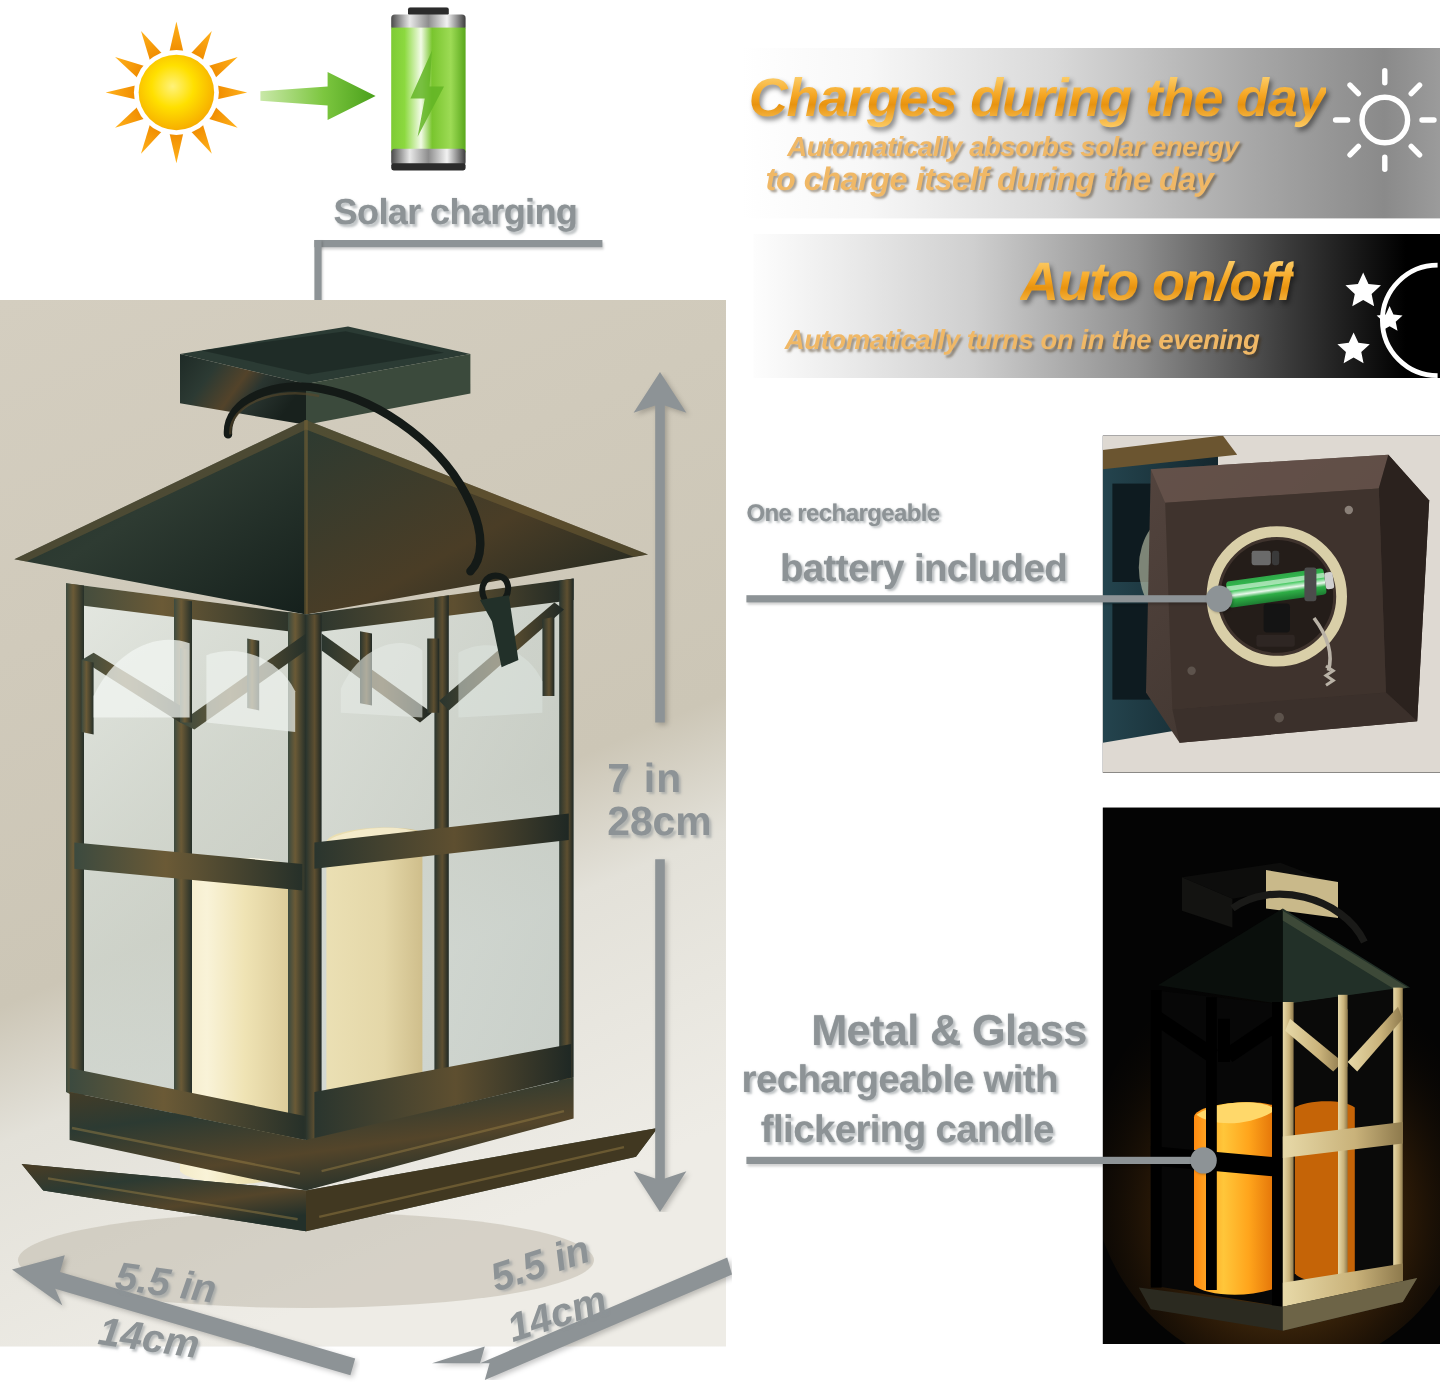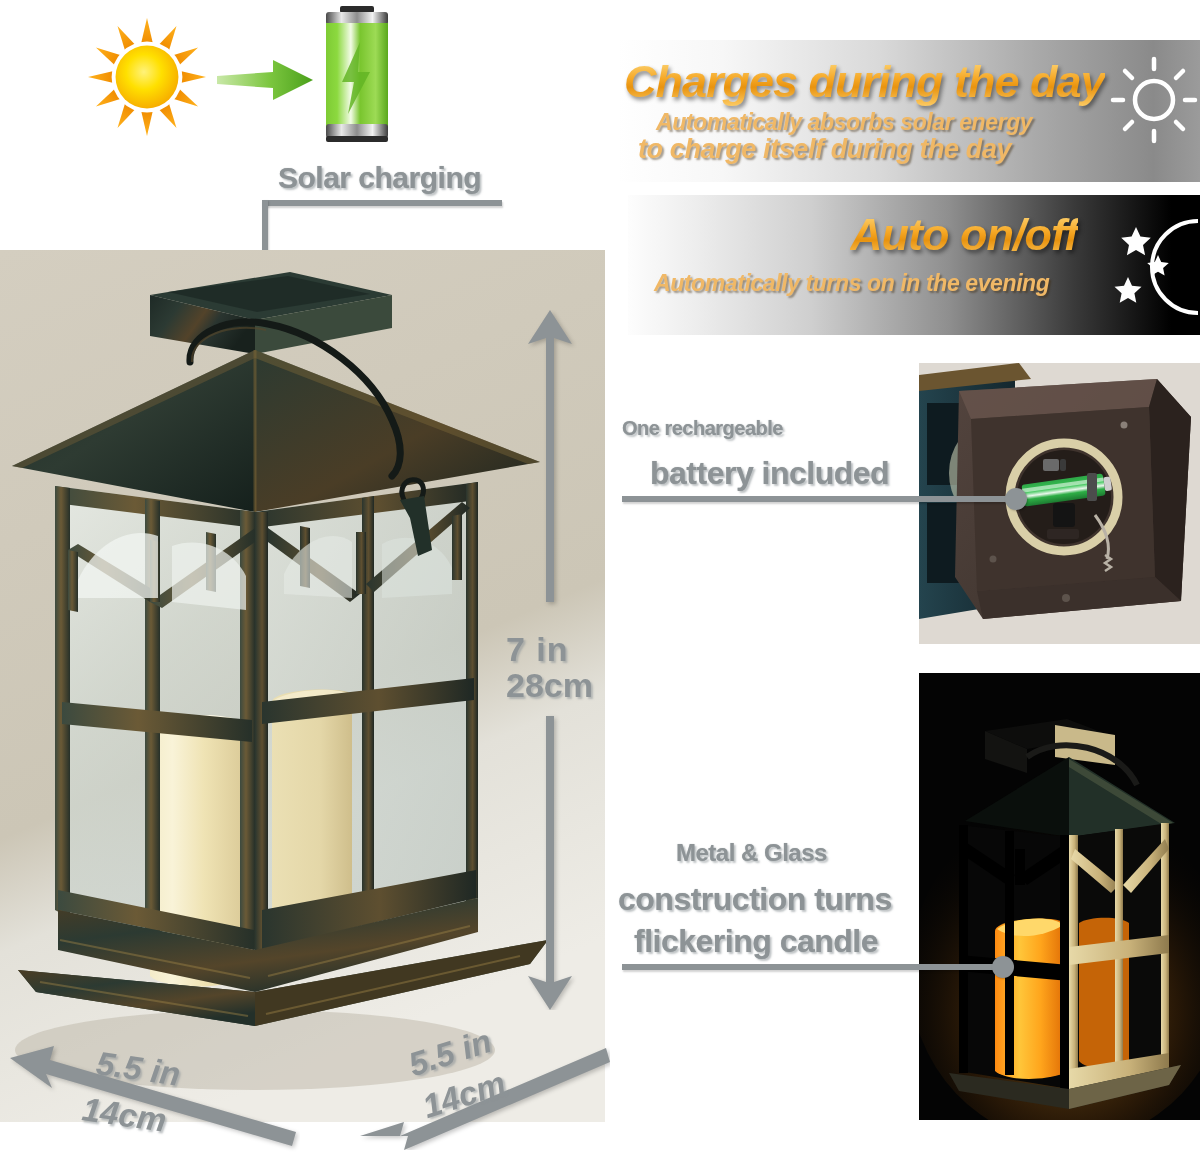--- a/index.html
+++ b/index.html
@@ -26,21 +26,21 @@
   #solar-label{left:278px;top:162px;font-size:30px;}
 
   .leader{position:absolute;background:#8d9396;}
   .leader-dot{position:absolute;border-radius:50%;background:#8d9396;
               box-shadow:1px 1px 2px rgba(0,0,0,.25);}
 
   
   .banner{position:absolute;overflow:hidden;margin-top:40px;}
   #banner-day{left:618px;top:0px;width:582px;height:142px;
       background:linear-gradient(90deg,#ffffff 0%,#f7f7f7 18%,#d9d9d9 45%,#a9a9a9 72%,#8a8a8a 92%,#9b9b9b 100%);}
-  #banner-night{left:628px;top:155px;width:572px;height:140px;
+  #banner-night{left:628px;top:155px;width:572px;height:120px;
       background:linear-gradient(90deg,#fdfdfd 0%,#ededed 12%,#cfcfcf 32%,#8f8f8f 56%,#3a3a3a 78%,#000000 95%);}
 
   .banner-title{
     font-weight:bold;font-style:italic;letter-spacing:-1px;
     background:linear-gradient(180deg,#ffe08a 0%,#f5a623 45%,#e8930f 60%,#ffd06b 100%);
     -webkit-background-clip:text;background-clip:text;color:transparent;
     -webkit-text-fill-color:transparent;
     filter:drop-shadow(2px 3px 2px rgba(0,0,0,.45));
   }
   .banner-sub{
@@ -468,17 +468,17 @@
       <polygon points="246,166 204,212 212,220 250,176"></polygon>
       <polygon points="196,170 196,216 204,216 204,168"></polygon>
       <polygon points="150,396 250,380 250,400 150,416"></polygon>
     </g>
 
     <polygon points="30,400 150,416 262,392 250,412 150,436 40,418" fill="#2b2a20"></polygon>
     <polygon points="150,416 262,392 250,412 150,436" fill="#6d6447"></polygon>
   </svg>
 </div>
 
-<div class="abs callout-text" style="left:676px;top:840px;font-size:24px;">Metal &amp; Glass</div>
-<div class="abs callout-text" style="left:618px;top:882px;font-size:32px;">construction turns</div>
+<div class="abs callout-text" style="left:676px;top:840px;font-size:36px;">Metal &amp; Glass</div>
+<div class="abs callout-text" style="left:618px;top:882px;font-size:32px;">rechargeable with</div>
 <div class="abs callout-text" style="left:634px;top:924px;font-size:32px;">flickering candle</div>
 <div class="leader abs" style="left:622px;top:964px;width:390px;height:6px;box-shadow:1px 2px 2px rgba(0,0,0,.18);"></div>
 <div class="leader-dot abs" style="left:992px;top:956px;width:22px;height:22px;"></div>
 
 </body></html>

